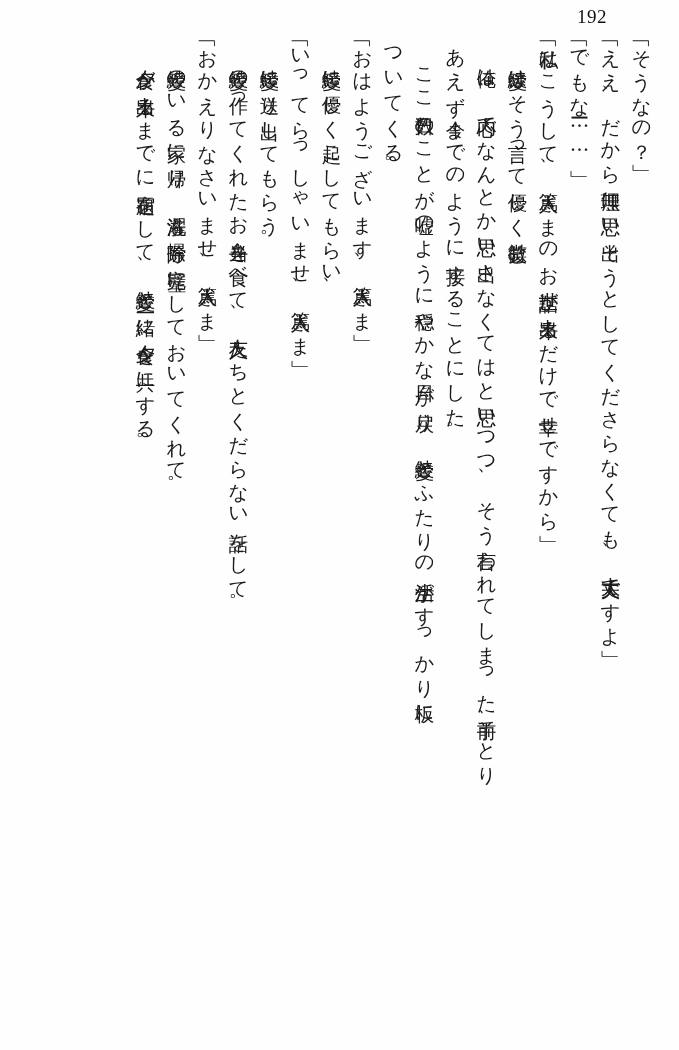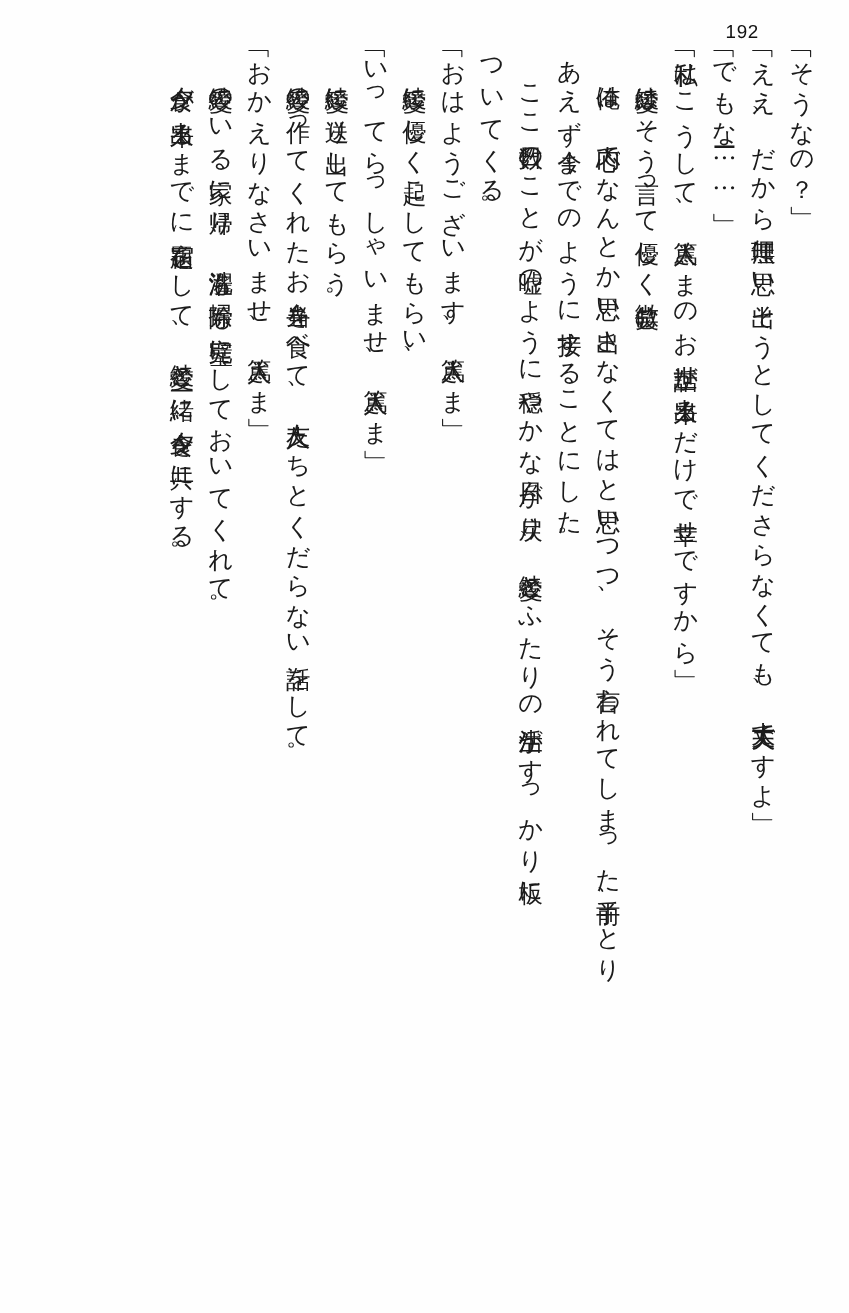--- a/index.html
+++ b/index.html
@@ -16,26 +16,26 @@
   }
   .page {
     position: relative;
     width: 679px;
     height: 1050px;
     background: #fefefe;
     box-sizing: border-box;
   }
   .page-number {
     position: absolute;
-    top: 17px;
+    top: 6px;
     right: 72px;
-    font-size: 15px;
+    font-size: 19px;
     letter-spacing: 0.5px;
     color: #111;
-    font-family: Liberation Sans, sans-serif;
+    font-family: Liberation Serif, serif;
   }
   .text-body {
     position: absolute;
     top: 34px;
     left: 28px;
     right: 28px;
     bottom: 28px;
     display: flex;
     flex-direction: row-reverse;
     justify-content: flex-start;

